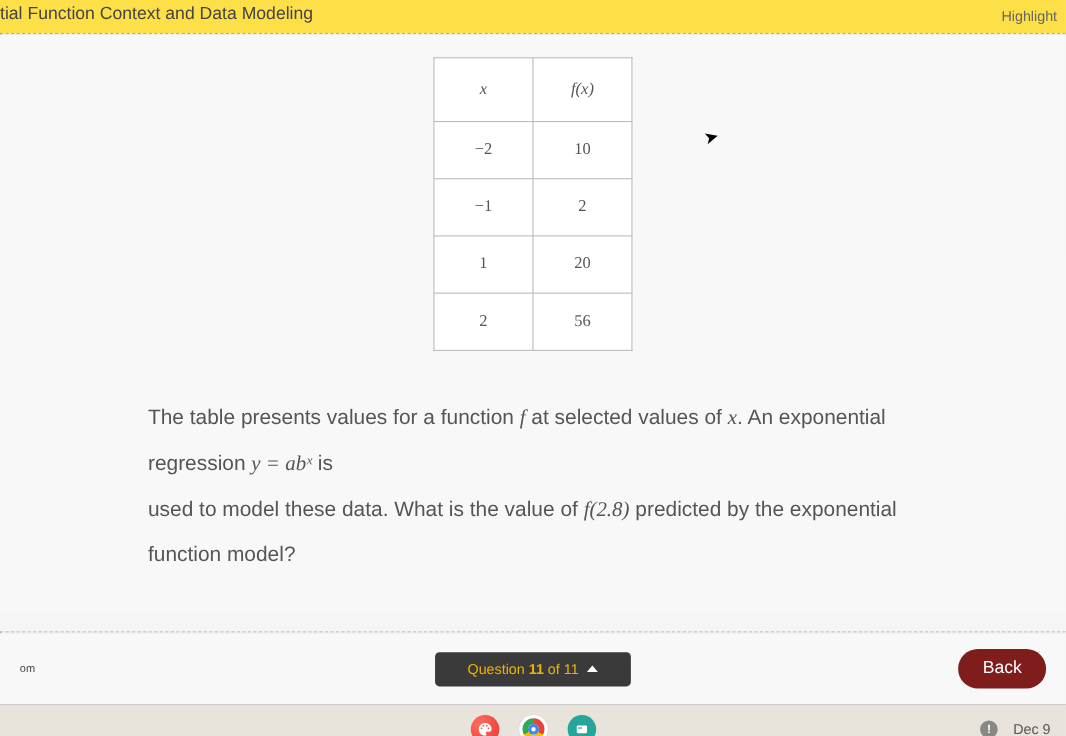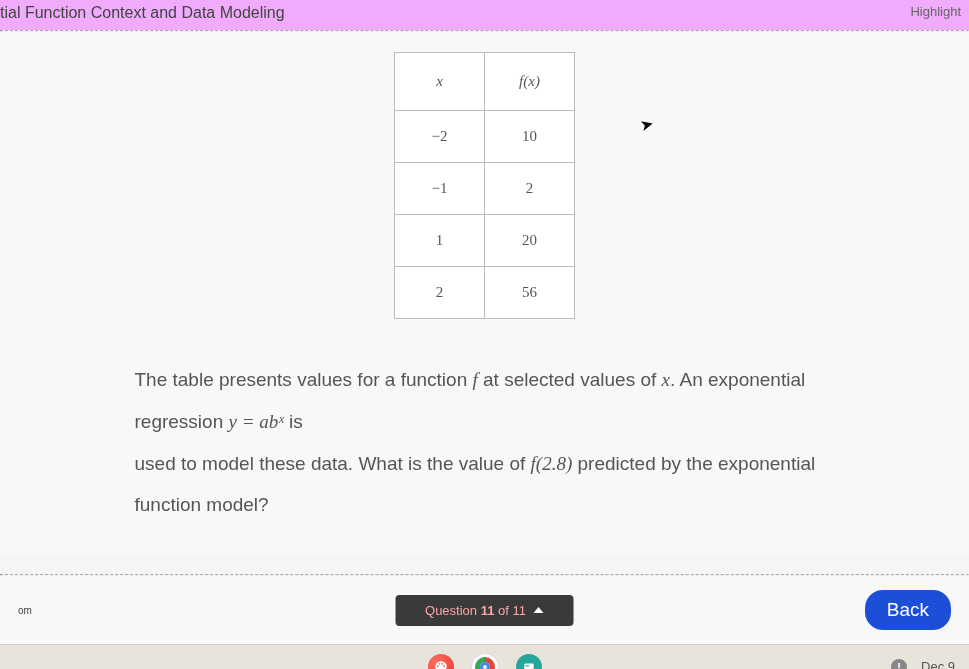--- a/index.html
+++ b/index.html
@@ -7,23 +7,23 @@
       font-family: Arial, Helvetica, sans-serif;
       background: #f5f5f5;
       width: 969px;
       height: 669px;
       overflow: hidden;
       position: relative;
     }
     .header {
       display: flex;
       justify-content: space-between;
-      align-items: flex-start;
+      align-items: flex-end;
       padding: 4px 8px 8px 0;
-      background: #f0abfc;
+      background: #fde047;
     }
     .title {
       font-size: 16px;
       color: #444;
       font-weight: 400;
     }
     .highlight-link {
       font-size: 13px;
       color: #666;
     }
@@ -90,42 +90,42 @@
     .footer-left {
       font-size: 10px;
       color: #444;
       font-weight: 500;
     }
     .question-pill {
       position: absolute;
       left: 50%;
       transform: translateX(-50%);
       background: #3a3a3a;
-      color: #fca5a5;
+      color: #eab308;
       padding: 8px 30px;
       border-radius: 4px;
       font-size: 13px;
       display: flex;
       align-items: center;
       gap: 8px;
     }
     .question-pill .qnum { font-weight: 700; }
     .chevron-up {
       width: 0; height: 0;
       border-left: 5px solid transparent;
       border-right: 5px solid transparent;
       border-bottom: 6px solid #fff;
     }
     .back-btn {
-      background: #1d4ed8;
+      background: #7f1d1d;
       color: #fff;
       border: none;
       padding: 9px 22px;
       border-radius: 18px;
-      font-size: 19px;
+      font-size: 16px;
       cursor: pointer;
     }
     .taskbar {
       background: #e8e4dc;
       height: 44px;
       display: flex;
       align-items: center;
       justify-content: center;
       position: relative;
       border-top: 1px solid #ccc;

